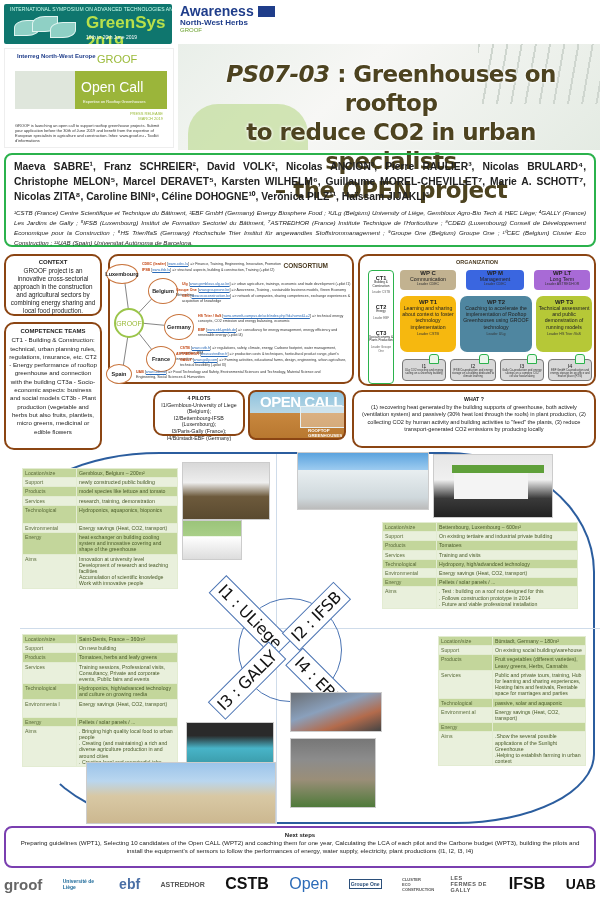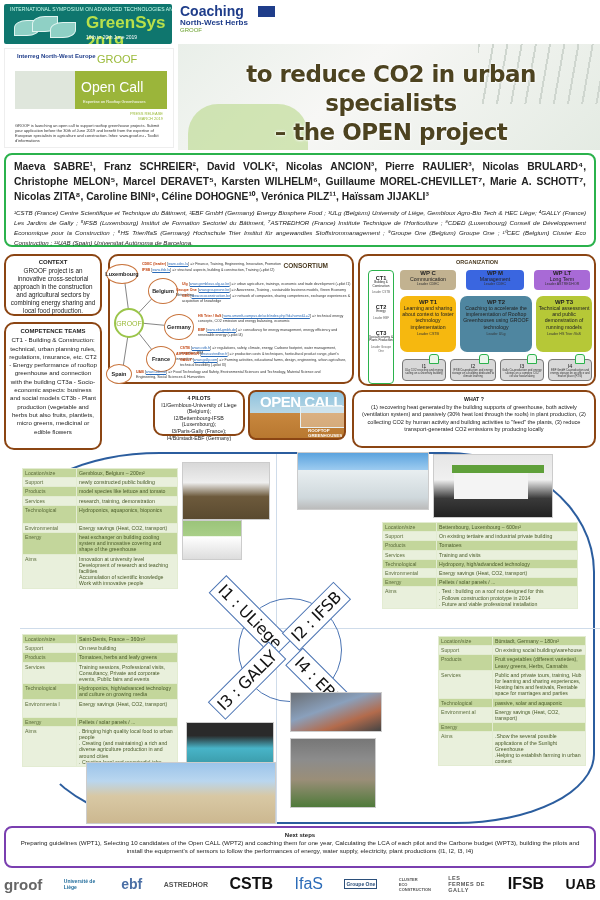--- a/index.html
+++ b/index.html
@@ -96,21 +96,21 @@
   <div class="leaves">
     <div class="leaf" style="left:0;top:6px"></div>
     <div class="leaf" style="left:18px;top:2px"></div>
     <div class="leaf" style="left:36px;top:8px"></div>
   </div>
   <div class="gs">GreenSys 2019</div>
   <div class="dt">16th to 20th June 2019</div>
 </div>
 
 <div class="abs ic-logo">
-  <div class="t1">Coaching</div>
+  <div class="t1">Awareness</div>
   <div class="t2">North-West Herbs</div>
   <div class="t3">GROOF</div>
   <div class="eu"></div>
 </div>
 
 <div class="abs opencall-card">
   <div class="sm1">Interreg North-West Europe</div>
   <div class="gr">GROOF</div>
   <div class="oc-img"></div>
   <div class="oc-green">
@@ -123,20 +123,21 @@
     </div>
   <div class="desc">GROOF is launching an open call to support rooftop greenhouse projects. Submit your application before the 30th of June 2019 and benefit from the expertise of European specialists in agriculture and construction. Infos: www.groof.eu - Toolkit d'informations</div>
 </div>
 
 <div class="abs sketch">
   <div class="g1"></div>
     <div class="g2"></div>
 </div>
 
 <div class="abs title">
+  <div><i>PS07-03</i><span> : Greenhouses on rooftop</span></div>
   <div>to reduce CO2 in urban specialists</div>
   <div>– the OPEN project</div>
 </div>
 
 <div class="abs authors">
   <div class="names">Maeva SABRE¹, Franz SCHREIER², David VOLK², Nicolas ANCION³, Pierre RAULIER³, Nicolas BRULARD⁴, Christophe MELON⁵, Marcel DERAVET⁵, Karsten WILHELM⁶, Guillaume MOREL-CHEVILLET⁷, Marie A. SCHOTT⁷, Nicolas ZITA⁸, Caroline BINI⁹, Céline DOHOGNE¹⁰, Verónica PILZ¹¹, Haïssam JIJAKLI³</div>
   <div class="aff">¹CSTB (France) Centre Scientifique et Technique du Bâtiment, ²EBF GmbH (Germany) Energy Biosphere Food ; ³ULg (Belgium) University of Liège, Gembloux Agro-Bio Tech &amp; HEC Liège; ⁴GALLY (France) Les Jardins de Gally ; ⁵IFSB (Luxembourg) Institut de Formation Sectoriel du Bâtiment, ⁷ASTREDHOR (France) Institute Technique de l'Horticulture ; ⁸CDED (Luxembourg) Conseil de Développement Economique pour la Construction ; ⁶HS Trier/IfaS (Germany) Hochschule Trier Institut für angewandtes Stoffstrommanagement ; ⁹Groupe One (Belgium) Groupe One ; ¹⁰CEC (Belgium) Cluster Eco Construction ; ¹¹UAB (Spain) Universitat Autònoma de Barcelona.</div>
 </div>
 
 <div class="abs brown context">
@@ -454,19 +455,19 @@
   <h4>Next steps</h4>
   <div>Preparing guidelines (WPT1), Selecting 10 candidates of the Open CALL (WPT2) and coaching them for one year, Calculating the LCA of each pilot and the Carbone budget (WPT3), building the pilots and install the equipment's of sensors to follow the performances of energy, water supply, electricity, plant productions (I1, I2, I3, I4)</div>
 </div>
 
 <div class="abs logos">
   <span class="lg" style="font-size:15px;color:#666">groof</span>
   <span class="lg" style="font-size:5px;color:#1f6b9a;width:36px;white-space:normal">Université de Liège</span>
   <span class="lg" style="font-size:14px;color:#4a6fa5">ebf</span>
   <span class="lg" style="font-size:7px;color:#555">ASTREDHOR</span>
   <span class="lg" style="font-size:16px;color:#111">CSTB</span>
-  <span class="lg" style="font-size:16px;color:#2b6bb8;font-weight:normal">IfaS</span>
+  <span class="lg" style="font-size:16px;color:#2b6bb8;font-weight:normal">Open</span>
   <span class="lg" style="font-size:5px;color:#2b4f7a;border:1px solid #2b4f7a;padding:1px">Groupe One</span>
   <span class="lg" style="font-size:4px;color:#555;width:28px;white-space:normal">CLUSTER ECO CONSTRUCTION</span>
   <span class="lg" style="font-size:5.5px;color:#555;width:38px;white-space:normal;letter-spacing:.5px">LES FERMES DE GALLY</span>
   <span class="lg" style="font-size:16px;color:#111">IFSB</span>
   <span class="lg" style="font-size:14px;color:#111">UAB</span>
 </div>
 
 </body></html>

